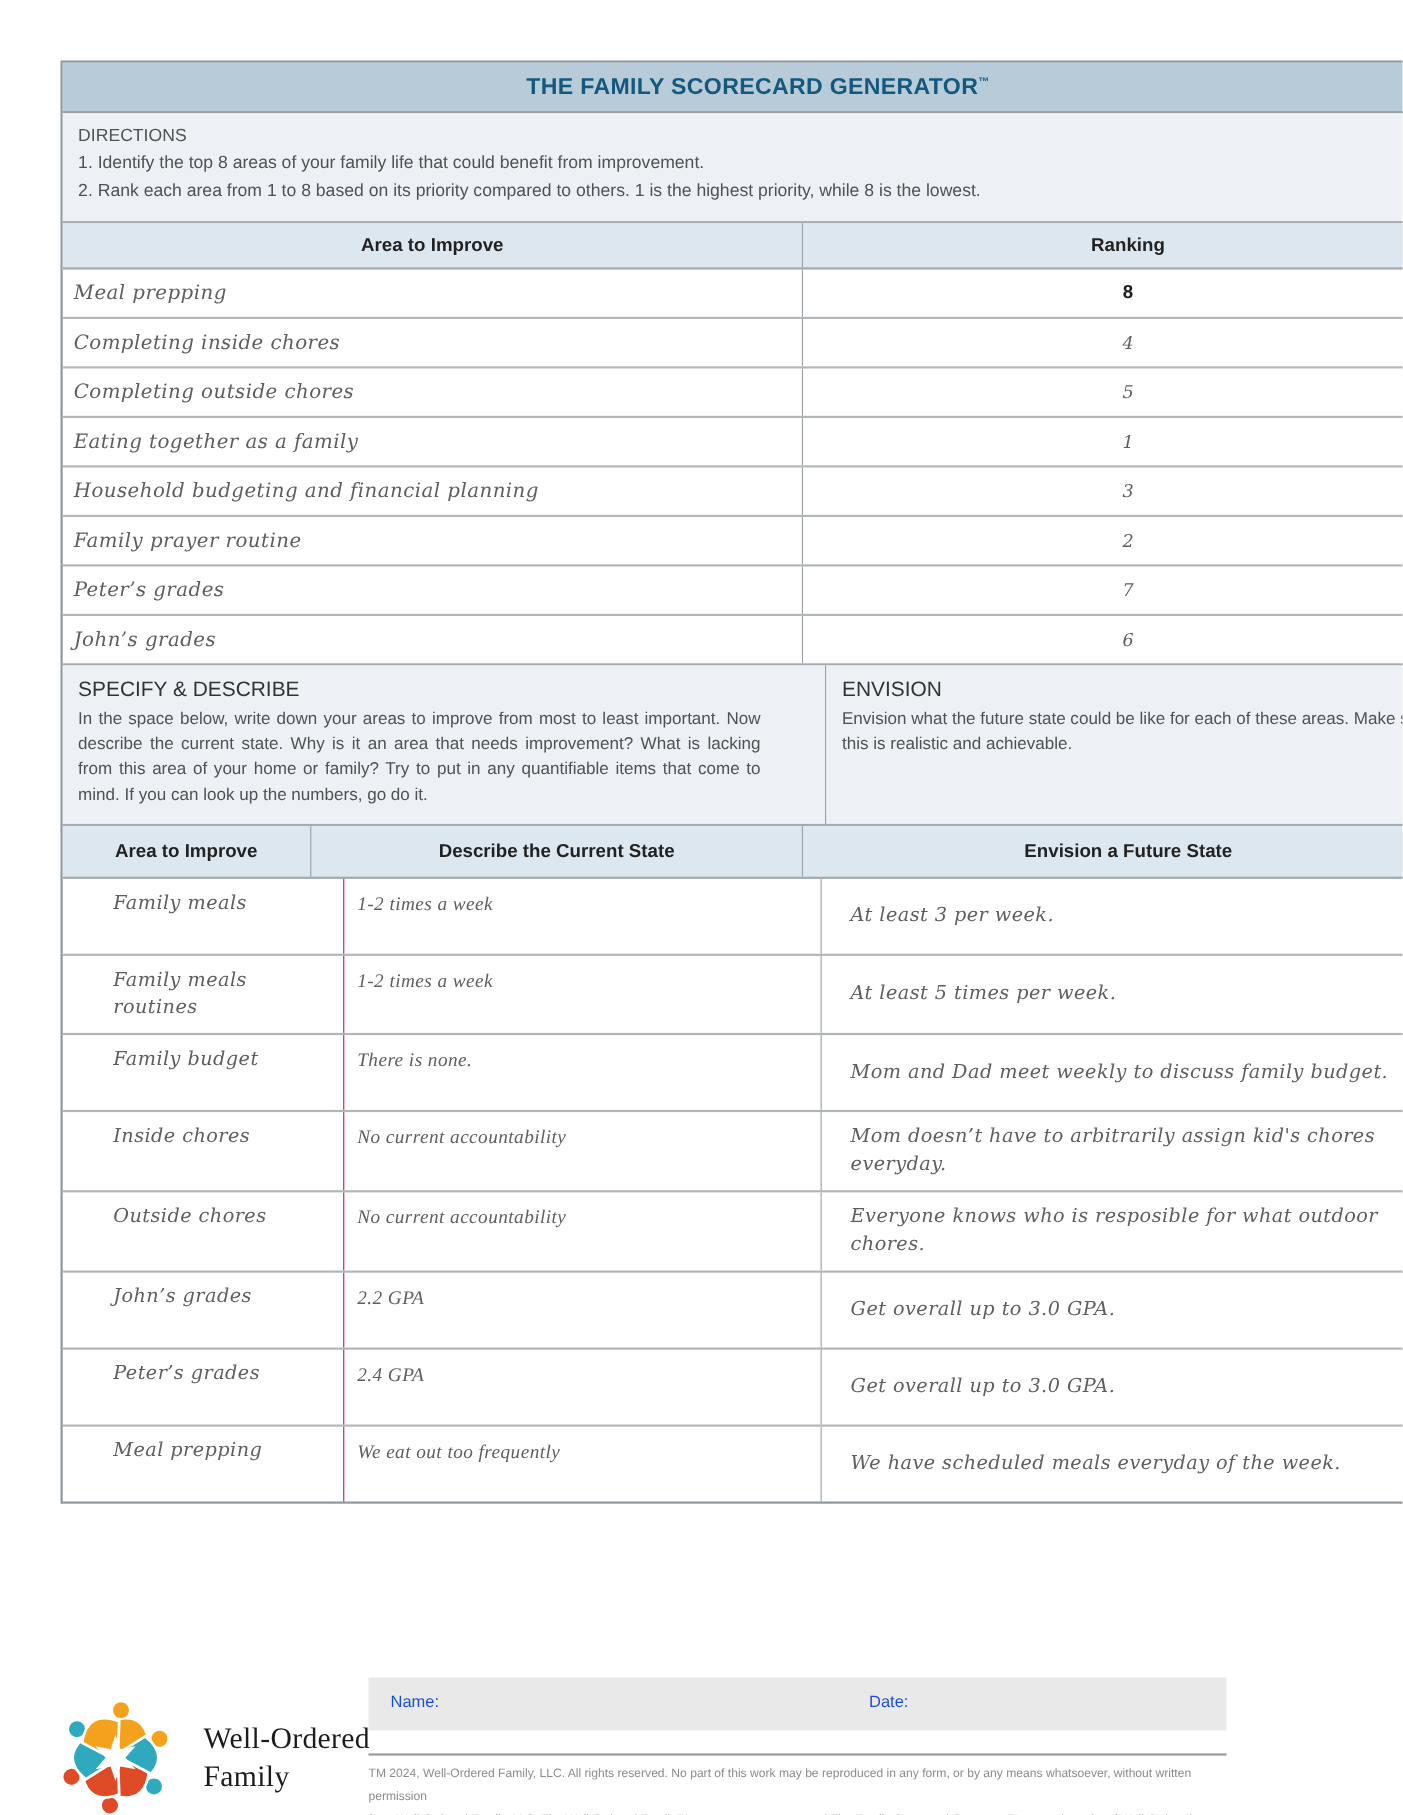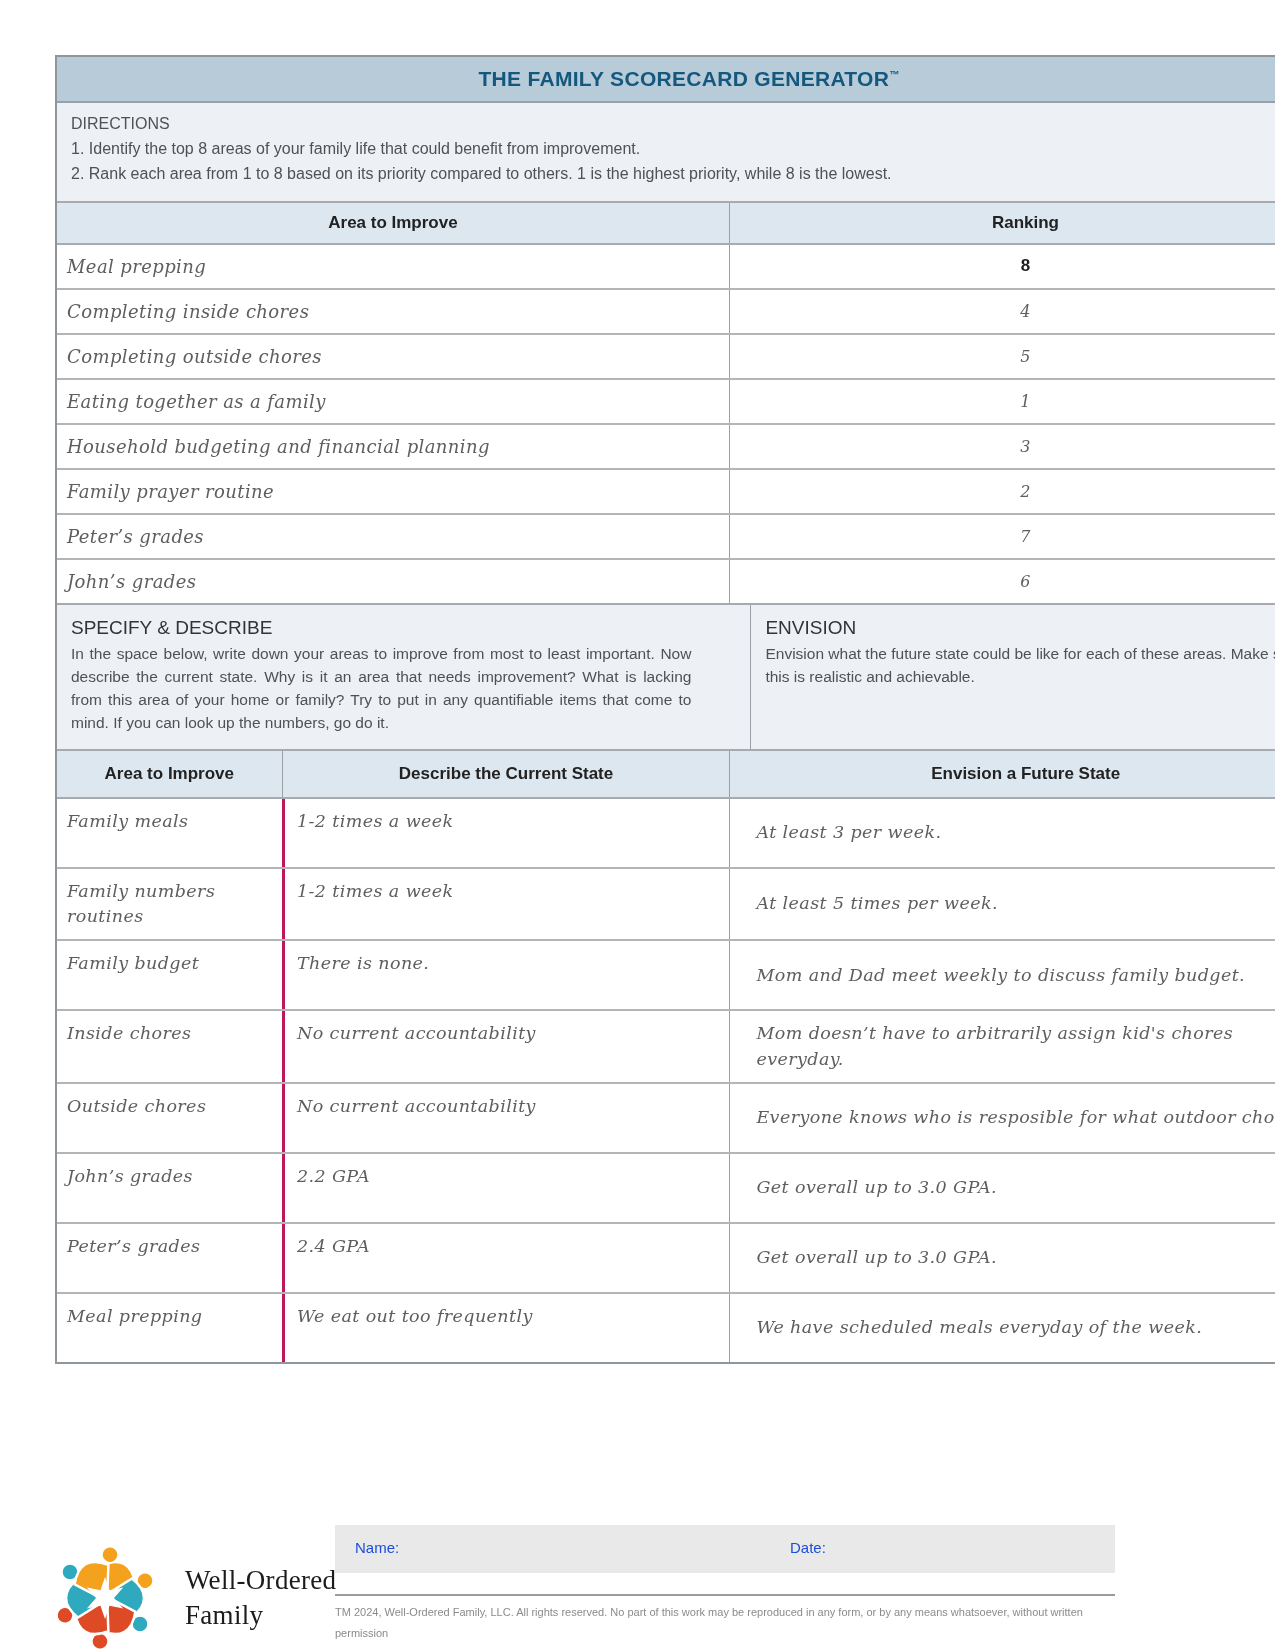--- a/index.html
+++ b/index.html
@@ -44,22 +44,22 @@
 
   
   .t2-header{display:flex;background:#dde7f0;border-bottom:2px solid #a7abaf;}
   .t2-header .cell{padding:13px 0;text-align:center;font-size:17px;font-weight:bold;color:#222;}
   .c2-area{width:17.8%;}
   .c2-cur{width:35.4%;border-left:1px solid #9aa0a5;}
   .c2-fut{width:46.8%;border-left:1px solid #9aa0a5;}
   .t2-row{display:flex;border-bottom:2px solid #b3b6b9;min-height:68px;}
   .t2-row:last-child{border-bottom:none;}
   .t2-row .cell{box-sizing:border-box;padding:10px 8px;}
-  .t2-row .a{width:17.8%;padding-left:10px;}
-  .t2-row .c{width:35.4%;border-left:3px solid #be185d;padding-left:12px;}
+  .t2-row .a{width:17.8%;padding-left:10px;margin-left:36px;}
+  .t2-row .c{width:35.4%;border-left:1px solid #be185d;padding-left:12px;font-family:Liberation Serif, serif;}
   .t2-row .f{width:46.8%;border-left:1px solid #9aa0a5;padding-left:26px;display:flex;align-items:center;}
   .t2-row .hand{font-size:17.5px;line-height:1.45;}
 
   
   .footer{position:absolute;left:0;top:1420px;width:1100px;height:200px;}
   .logo{position:absolute;left:0;top:70px;display:flex;align-items:center;}
   .logo svg{width:100px;height:106px;}
   .logo-text{margin-left:30px;font-family:"Liberation Serif",serif;font-size:27px;
              color:#1c1c1c;line-height:1.3;letter-spacing:.3px;}
   .foot-right{position:absolute;left:280px;top:50px;width:780px;}
@@ -143,21 +143,21 @@
       <div class="cell c2-fut">Envision a Future State</div>
     </div>
 
     <div class="t2-rows">
       <div class="t2-row">
         <div class="cell a hand">Family meals</div>
         <div class="cell c hand">1-2 times a week</div>
         <div class="cell f hand">At least 3 per week.</div>
       </div>
       <div class="t2-row">
-        <div class="cell a hand">Family numbers routines</div>
+        <div class="cell a hand">Family meals routines</div>
         <div class="cell c hand">1-2 times a week</div>
         <div class="cell f hand">At least 5 times per week.</div>
       </div>
       <div class="t2-row">
         <div class="cell a hand">Family budget</div>
         <div class="cell c hand">There is none.</div>
         <div class="cell f hand">Mom and Dad meet weekly to discuss family budget.</div>
       </div>
       <div class="t2-row">
         <div class="cell a hand">Inside chores</div>

